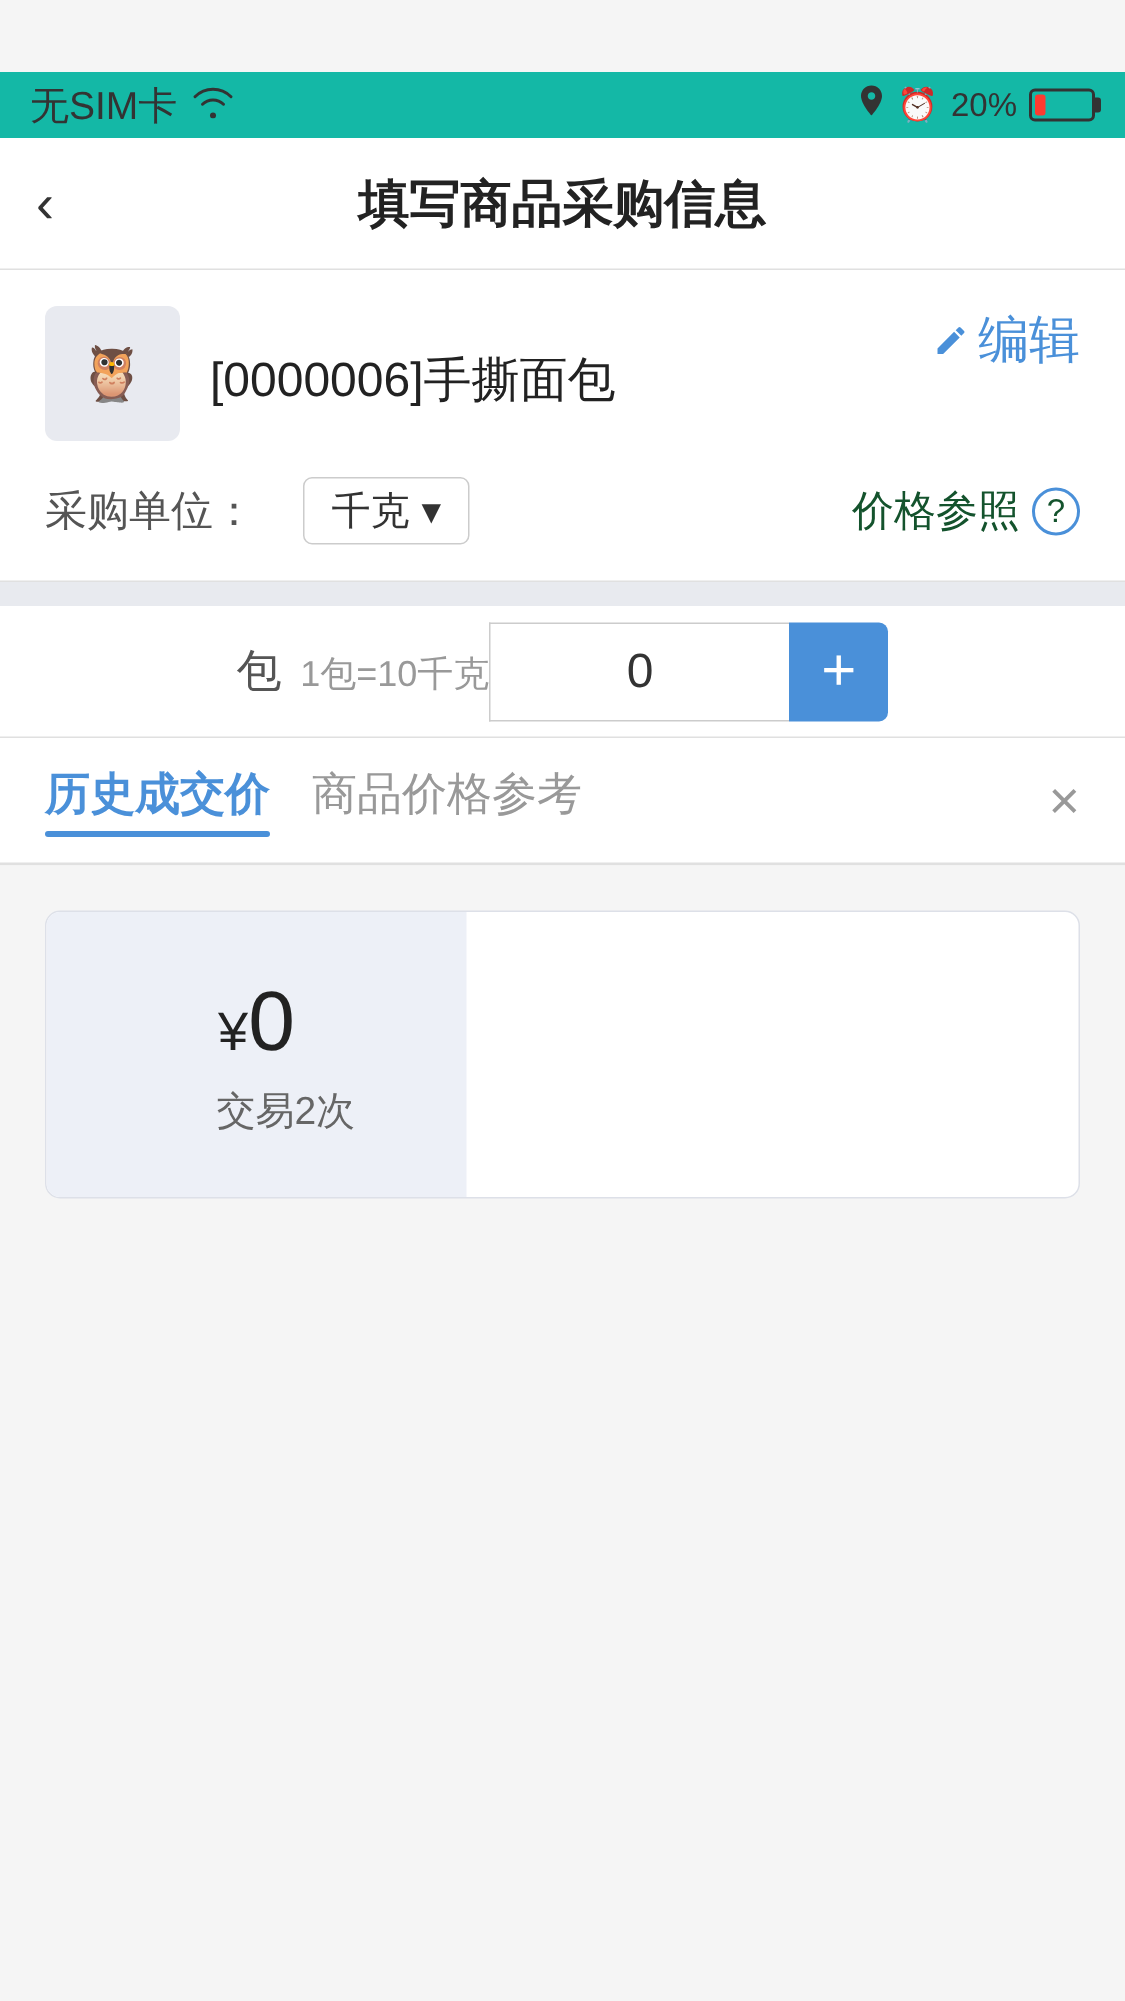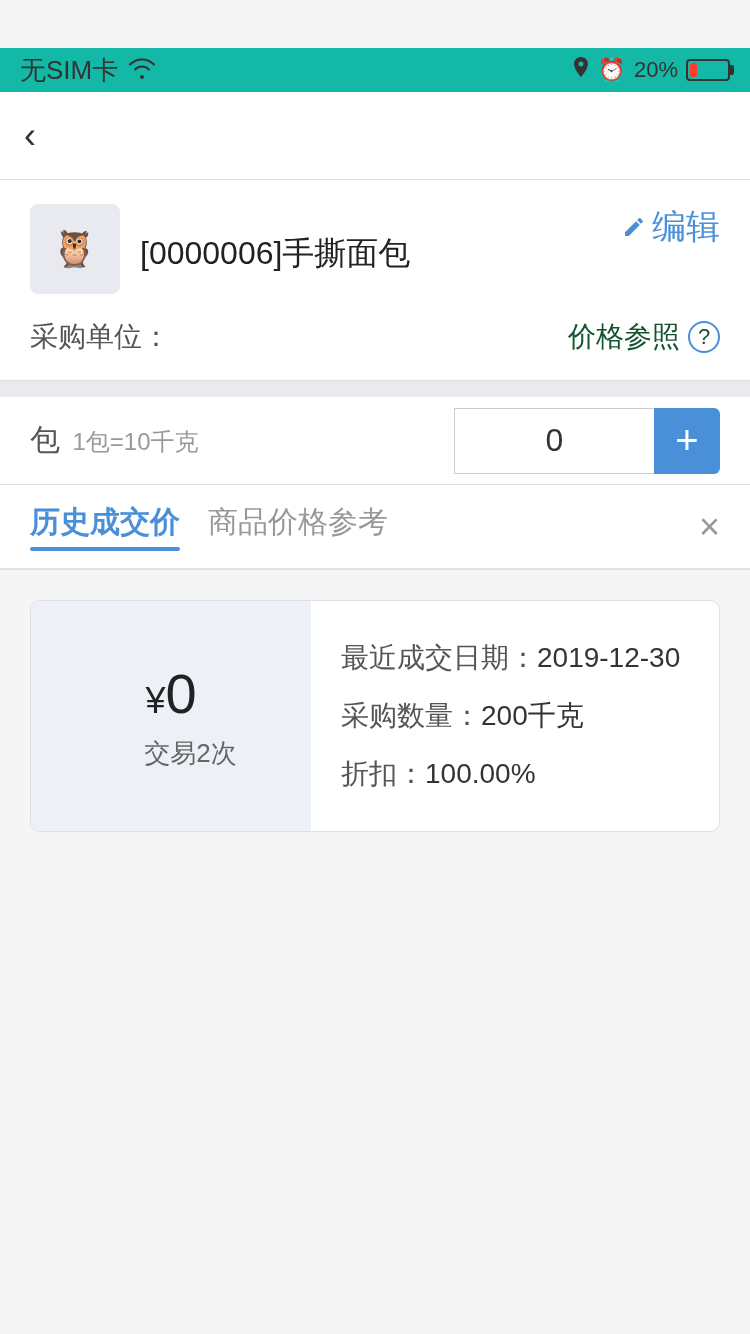--- a/index.html
+++ b/index.html
@@ -189,21 +189,21 @@
     .divider-band {
       height: 16px;
       background: #e8eaef;
     }
 
     
     .quantity-row {
       background: #fff;
       display: flex;
       align-items: center;
-      justify-content: space-between;
+      justify-content: center;
       padding: 0 30px;
       height: 88px;
       border-bottom: 1px solid #e0e0e0;
     }
     .quantity-label {
       font-size: 30px;
       color: #555;
     }
     .quantity-unit-note {
       font-size: 24px;
@@ -366,20 +366,21 @@
     <span>⏰</span>
     <span>20%</span>
     <span class="battery-icon">
       <span class="battery-fill"></span>
     </span>
   </div>
 </div>
 
 <div class="nav-bar">
   <span class="nav-back">‹</span>
+  <span class="nav-title">填写商品采购信息</span>
 </div>
 
 <div class="product-card">
   <div class="product-top">
     <div class="product-left">
       <div class="product-thumb">
         <span class="owl-icon">🦉</span>
       </div>
       <span class="product-name">
         <span>[0000006]</span><span>手撕面包</span>
@@ -388,20 +389,24 @@
     <div class="edit-btn">
       <svg width="24" height="24" viewBox="0 0 24 24" fill="none">
         <path d="M3 17.25V21h3.75L17.81 9.94l-3.75-3.75L3 17.25zM20.71 7.04a1 1 0 0 0 0-1.41l-2.34-2.34a1 1 0 0 0-1.41 0l-1.83 1.83 3.75 3.75 1.83-1.83z" fill="#4a90d9"></path>
       </svg>
       <span>编辑</span>
     </div>
   </div>
   <div class="product-bottom">
     <div class="unit-section">
       <span>采购单位：</span>
+      <div class="unit-selector">
+        <span>千克</span>
+        <span>▾</span>
+      </div>
     </div>
     <div class="price-ref">
       <span>价格参照</span>
       <div class="price-ref-help">
         <span>?</span>
       </div>
     </div>
   </div>
 </div>
 
@@ -440,26 +445,15 @@
   <div class="price-card-container">
     <div class="price-card">
 
       <div class="price-left-panel">
         <div class="price-amount">
           <span class="price-yen">¥</span><span class="price-amount-num">0</span>
         </div>
         <div class="price-trade-count">交易2次</div>
       </div>
 
-      <div class="price-right-panel">
-        <div class="price-detail-row">
-          <span class="price-detail-label">最近成交日期：</span><span>2019-12-30</span>
-        </div>
-        <div class="price-detail-row">
-          <span class="price-detail-label">采购数量：</span><span>200千克</span>
-        </div>
-        <div class="price-detail-row">
-          <span class="price-detail-label">折扣：</span><span>100.00%</span>
-        </div>
-      </div>
     </div>
   </div>
 </div>
 
 </body></html>

